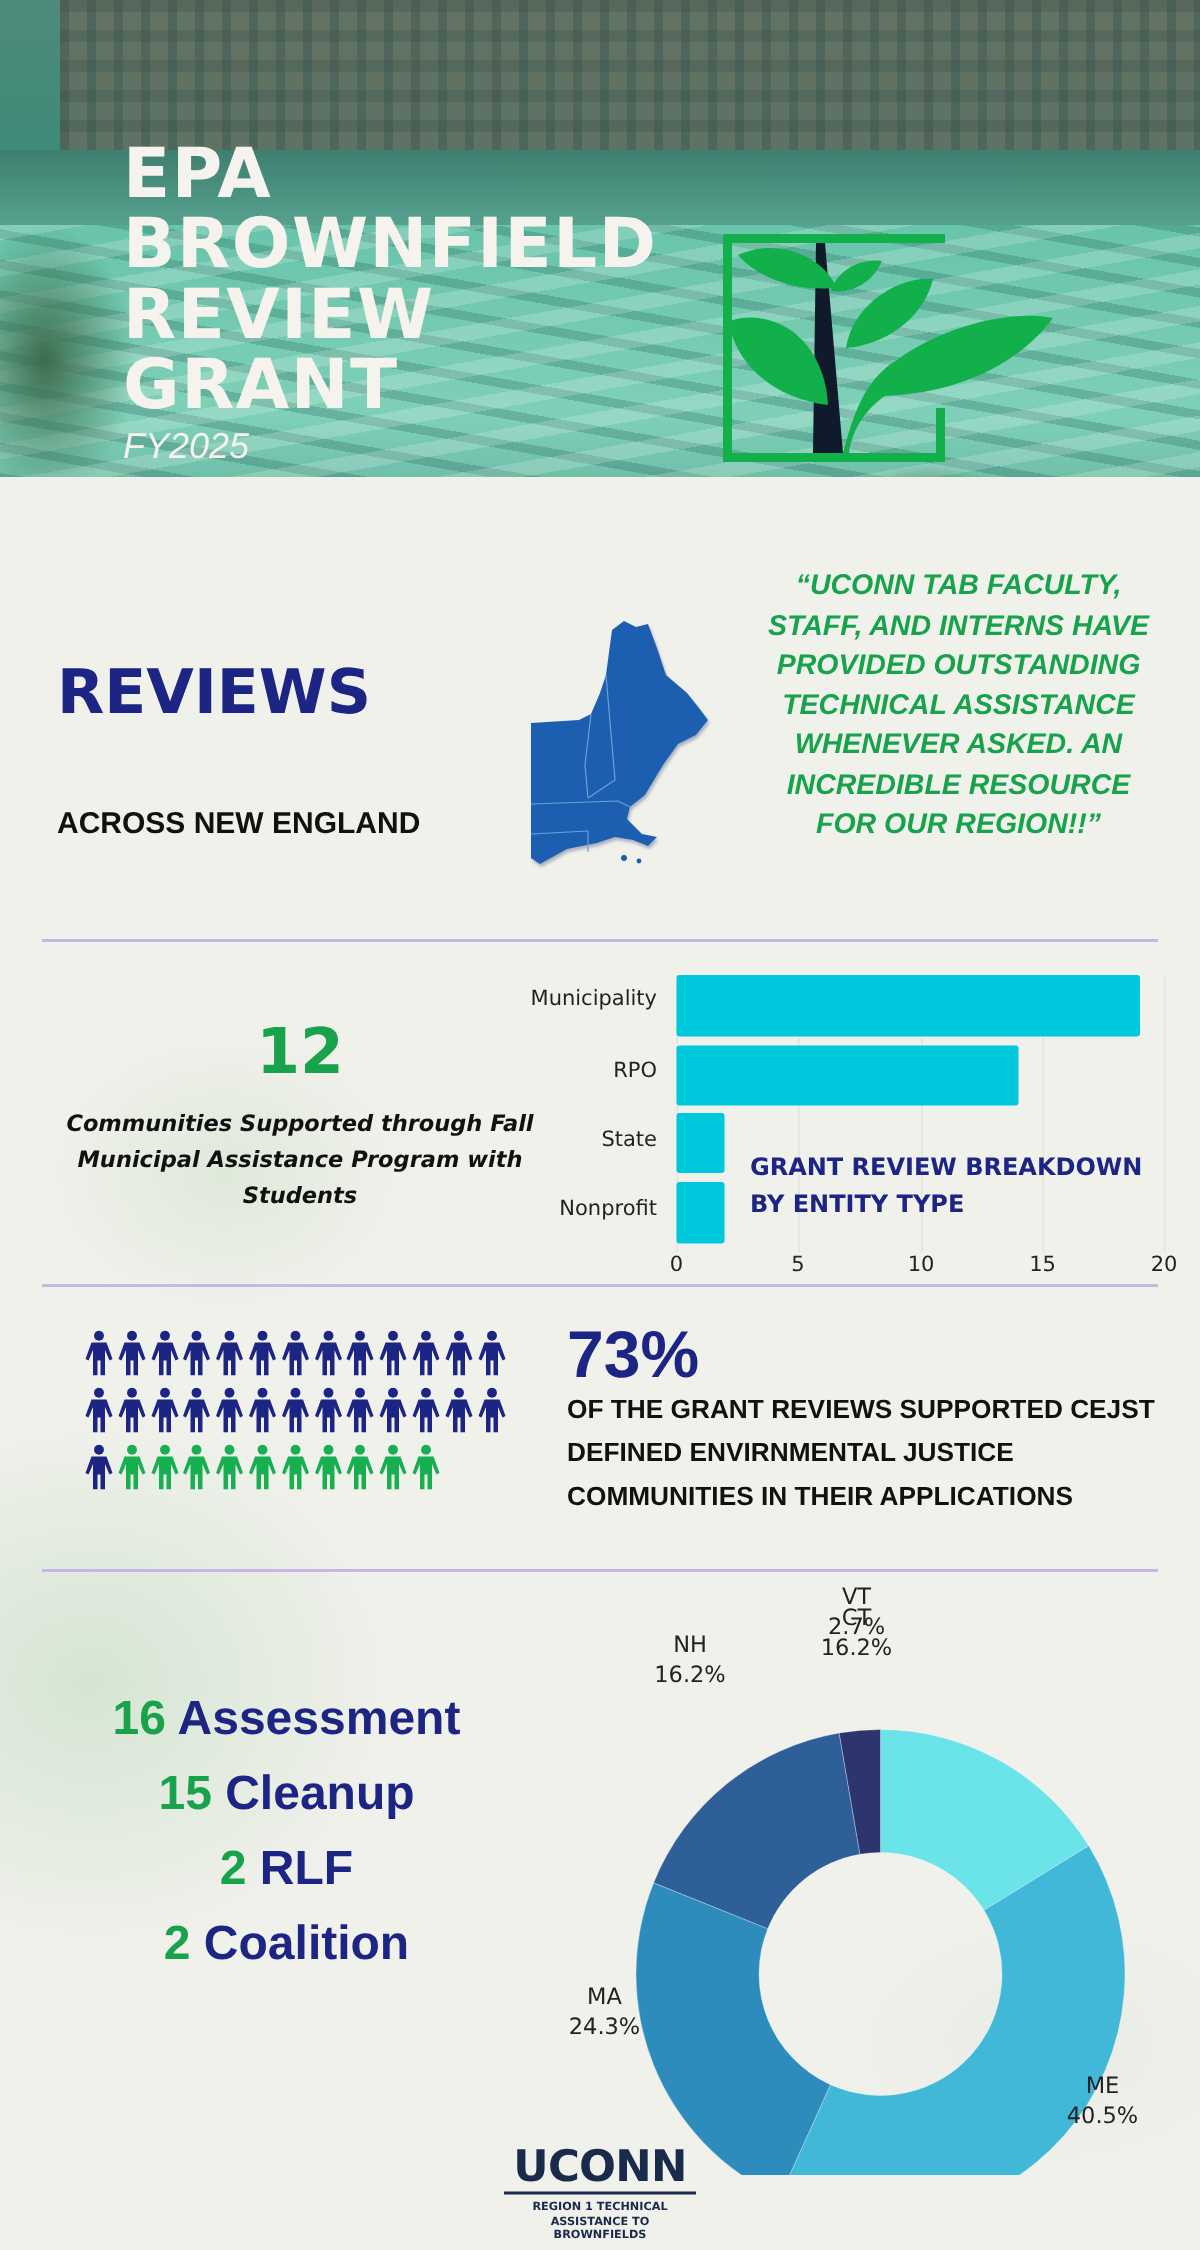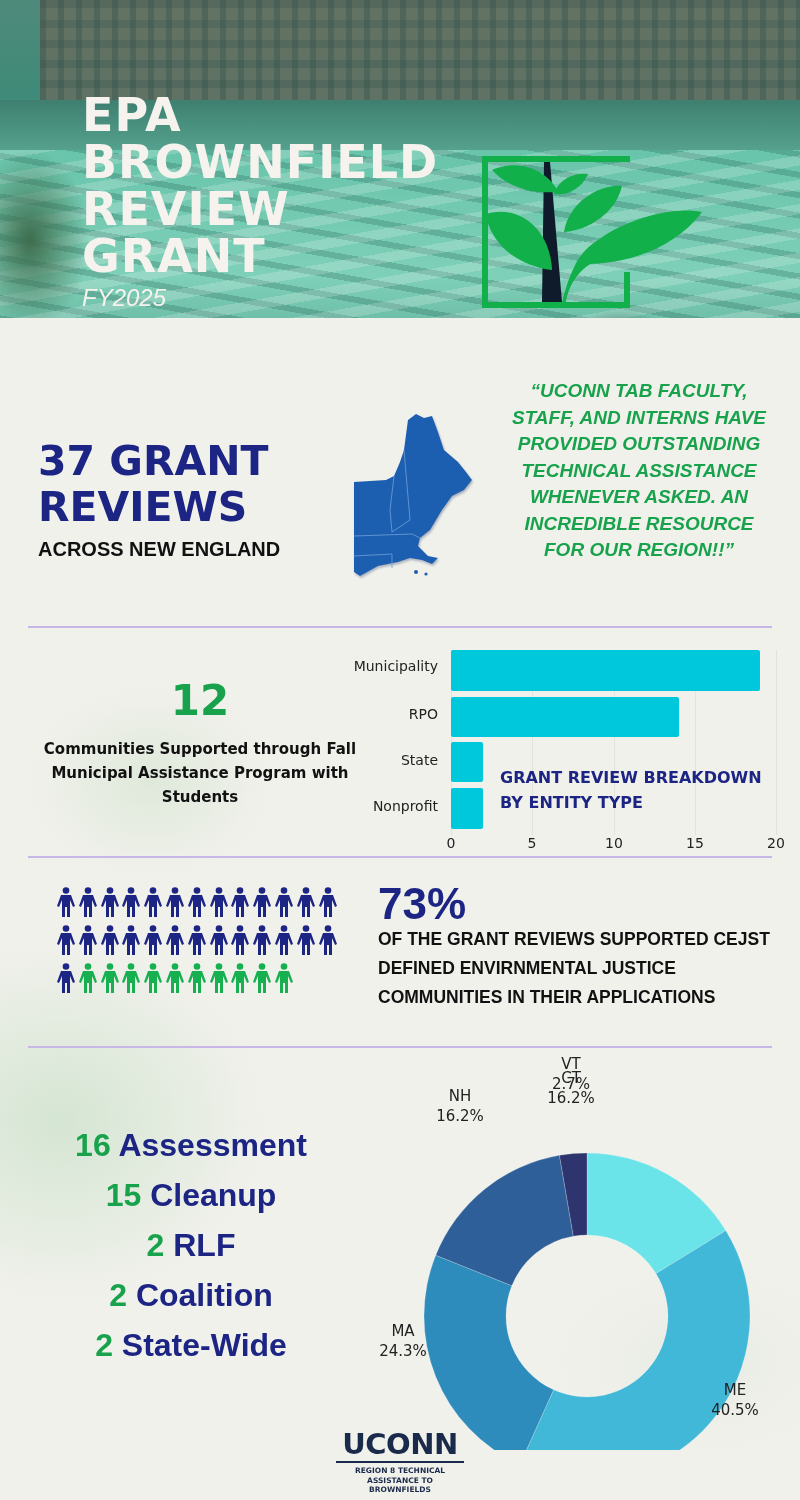--- a/index.html
+++ b/index.html
@@ -83,21 +83,21 @@
 
   .divider { position: absolute; left: 28px; width: 744px; height: 2px; background: #c8b6e6; }
 
   
   .communities-num {
     position: absolute; left: 40px; top: 676px; width: 320px; text-align: center;
     color: #17a24b; font-family: "DejaVu Sans", sans-serif; font-weight: bold; font-size: 42px;
   }
   .communities-text {
     position: absolute; left: 40px; top: 737px; width: 320px; text-align: center;
-    font-family: "DejaVu Sans", sans-serif; font-weight: bold; font-size: 15px; line-height: 24px; color: #111;
+    font-family: "DejaVu Sans", sans-serif; font-weight: bold; font-size: 15px; line-height: 24px; color: #111; font-style: italic;
   }
   .bar-chart { position: absolute; left: 330px; top: 645px; width: 470px; height: 215px; }
   .bar-chart .cat {
     position: absolute; right: 362px; font-family: "DejaVu Sans", sans-serif; font-size: 14px; color: #222; text-align: right;
     white-space: nowrap;
   }
   .bar-chart .bar { position: absolute; left: 121px; background: #00c8dc; border-radius: 2px; }
   .bar-chart .gridline { position: absolute; top: 5px; width: 1px; height: 185px; background: rgba(0,0,0,0.06); }
   .bar-chart .tick {
     position: absolute; top: 190px; font-family: "DejaVu Sans", sans-serif; font-size: 14px; color: #222;
@@ -170,21 +170,20 @@
     <path d="M66 10 L72 10 L84 150 L64 150 Z" fill="#0f1a2a"></path>
     <path d="M14 18 C40 6 70 18 80 40 C56 42 30 36 14 18 Z" fill="#12b04a"></path>
     <path d="M76 42 C80 28 96 20 110 22 C104 36 90 44 76 42 Z" fill="#12b04a"></path>
     <path d="M86 80 C90 52 120 32 144 34 C138 60 112 78 86 80 Z" fill="#12b04a"></path>
     <path d="M8 62 C40 52 72 76 74 118 C40 114 12 92 8 62 Z" fill="#12b04a"></path>
     <path d="M84 150 C92 120 100 100 120 88 C150 66 196 54 224 60 C200 92 160 110 112 112 C100 120 90 134 88 150 Z" fill="#12b04a"></path>
   </svg>
 </section>
 
 <div class="big-reviews">
-  <div>37 GRANT</div>
   <div>REVIEWS</div>
 </div>
 <div class="across">ACROSS NEW ENGLAND</div>
 
 <svg class="ne-map" viewBox="0 0 132 172">
   <defs>
     <filter id="mapShadow" x="-10%" y="-10%" width="130%" height="130%">
       <feDropShadow dx="1" dy="2" stdDeviation="1.2" flood-color="#7a8aa0" flood-opacity="0.6"></feDropShadow>
     </filter>
   </defs>
@@ -386,21 +385,20 @@
 <div class="pct73">73%</div>
 <div class="pct-text">OF THE GRANT REVIEWS SUPPORTED CEJST DEFINED ENVIRNMENTAL JUSTICE COMMUNITIES  IN THEIR APPLICATIONS</div>
 
 <div class="divider" style="top:1046px"></div>
 
 <div class="types">
   <div><span class="num">16</span> <span class="lbl">Assessment</span></div>
   <div><span class="num">15</span> <span class="lbl">Cleanup</span></div>
   <div><span class="num">2</span> <span class="lbl">RLF</span></div>
   <div><span class="num">2</span> <span class="lbl">Coalition</span></div>
-  <div><span class="num">2</span> <span class="lbl">State-Wide</span></div>
 </div>
 
 <div class="donut">
   <svg id="donut-svg" width="440" height="400" viewBox="0 0 440 400">
       <path d="M227,103 A163,163 0 0 1 365.7992494505297,180.5379127801712 L295.97386015639825,223.53111003186422 A81,81 0 0 0 227,185 Z" fill="#6ae4e8" stroke="rgba(255,255,255,0.35)" stroke-width="0.6"></path>
       <path d="M365.7992494505297,180.5379127801712 A163,163 0 0 1 159.8600965362292,414.53024393326615 L193.6359988922366,339.809507721439 A81,81 0 0 0 295.97386015639825,223.53111003186422 Z" fill="#42b8d8" stroke="rgba(255,255,255,0.35)" stroke-width="0.6"></path>
       <path d="M159.8600965362292,414.53024393326615 A163,163 0 0 1 75.75408855066897,205.22439412180972 L151.84098878898274,235.79862529979502 A81,81 0 0 0 193.6359988922366,339.809507721439 Z" fill="#2e8cbc" stroke="rgba(255,255,255,0.35)" stroke-width="0.6"></path>
       <path d="M75.75408855066897,205.22439412180972 A163,163 0 0 1 199.4528662875385,105.34460661332355 L213.31093355393017,186.16511126183562 A81,81 0 0 0 151.84098878898274,235.79862529979502 Z" fill="#2f5f98" stroke="rgba(255,255,255,0.35)" stroke-width="0.6"></path>
       <path d="M199.4528662875385,105.34460661332355 A163,163 0 0 1 226.99999999999997,103 L226.99999999999997,185 A81,81 0 0 0 213.31093355393017,186.16511126183562 Z" fill="#2e356e" stroke="rgba(255,255,255,0.35)" stroke-width="0.6"></path>
     </svg>
@@ -424,17 +422,17 @@
   <div class="donut-label" style="left:571px; top:1054px; position:fixed;">
       <div>VT</div>
       <div>2.7%</div>
     </div>
 </div>
 
 <div class="uconn">
   <div class="wordmark">UCONN</div>
   <div class="rule"></div>
   <div class="sub">
-    <div>REGION 8 TECHNICAL</div>
+    <div>REGION 1 TECHNICAL</div>
     <div>ASSISTANCE TO</div>
     <div>BROWNFIELDS</div>
   </div>
 </div>
 
 </body></html>

